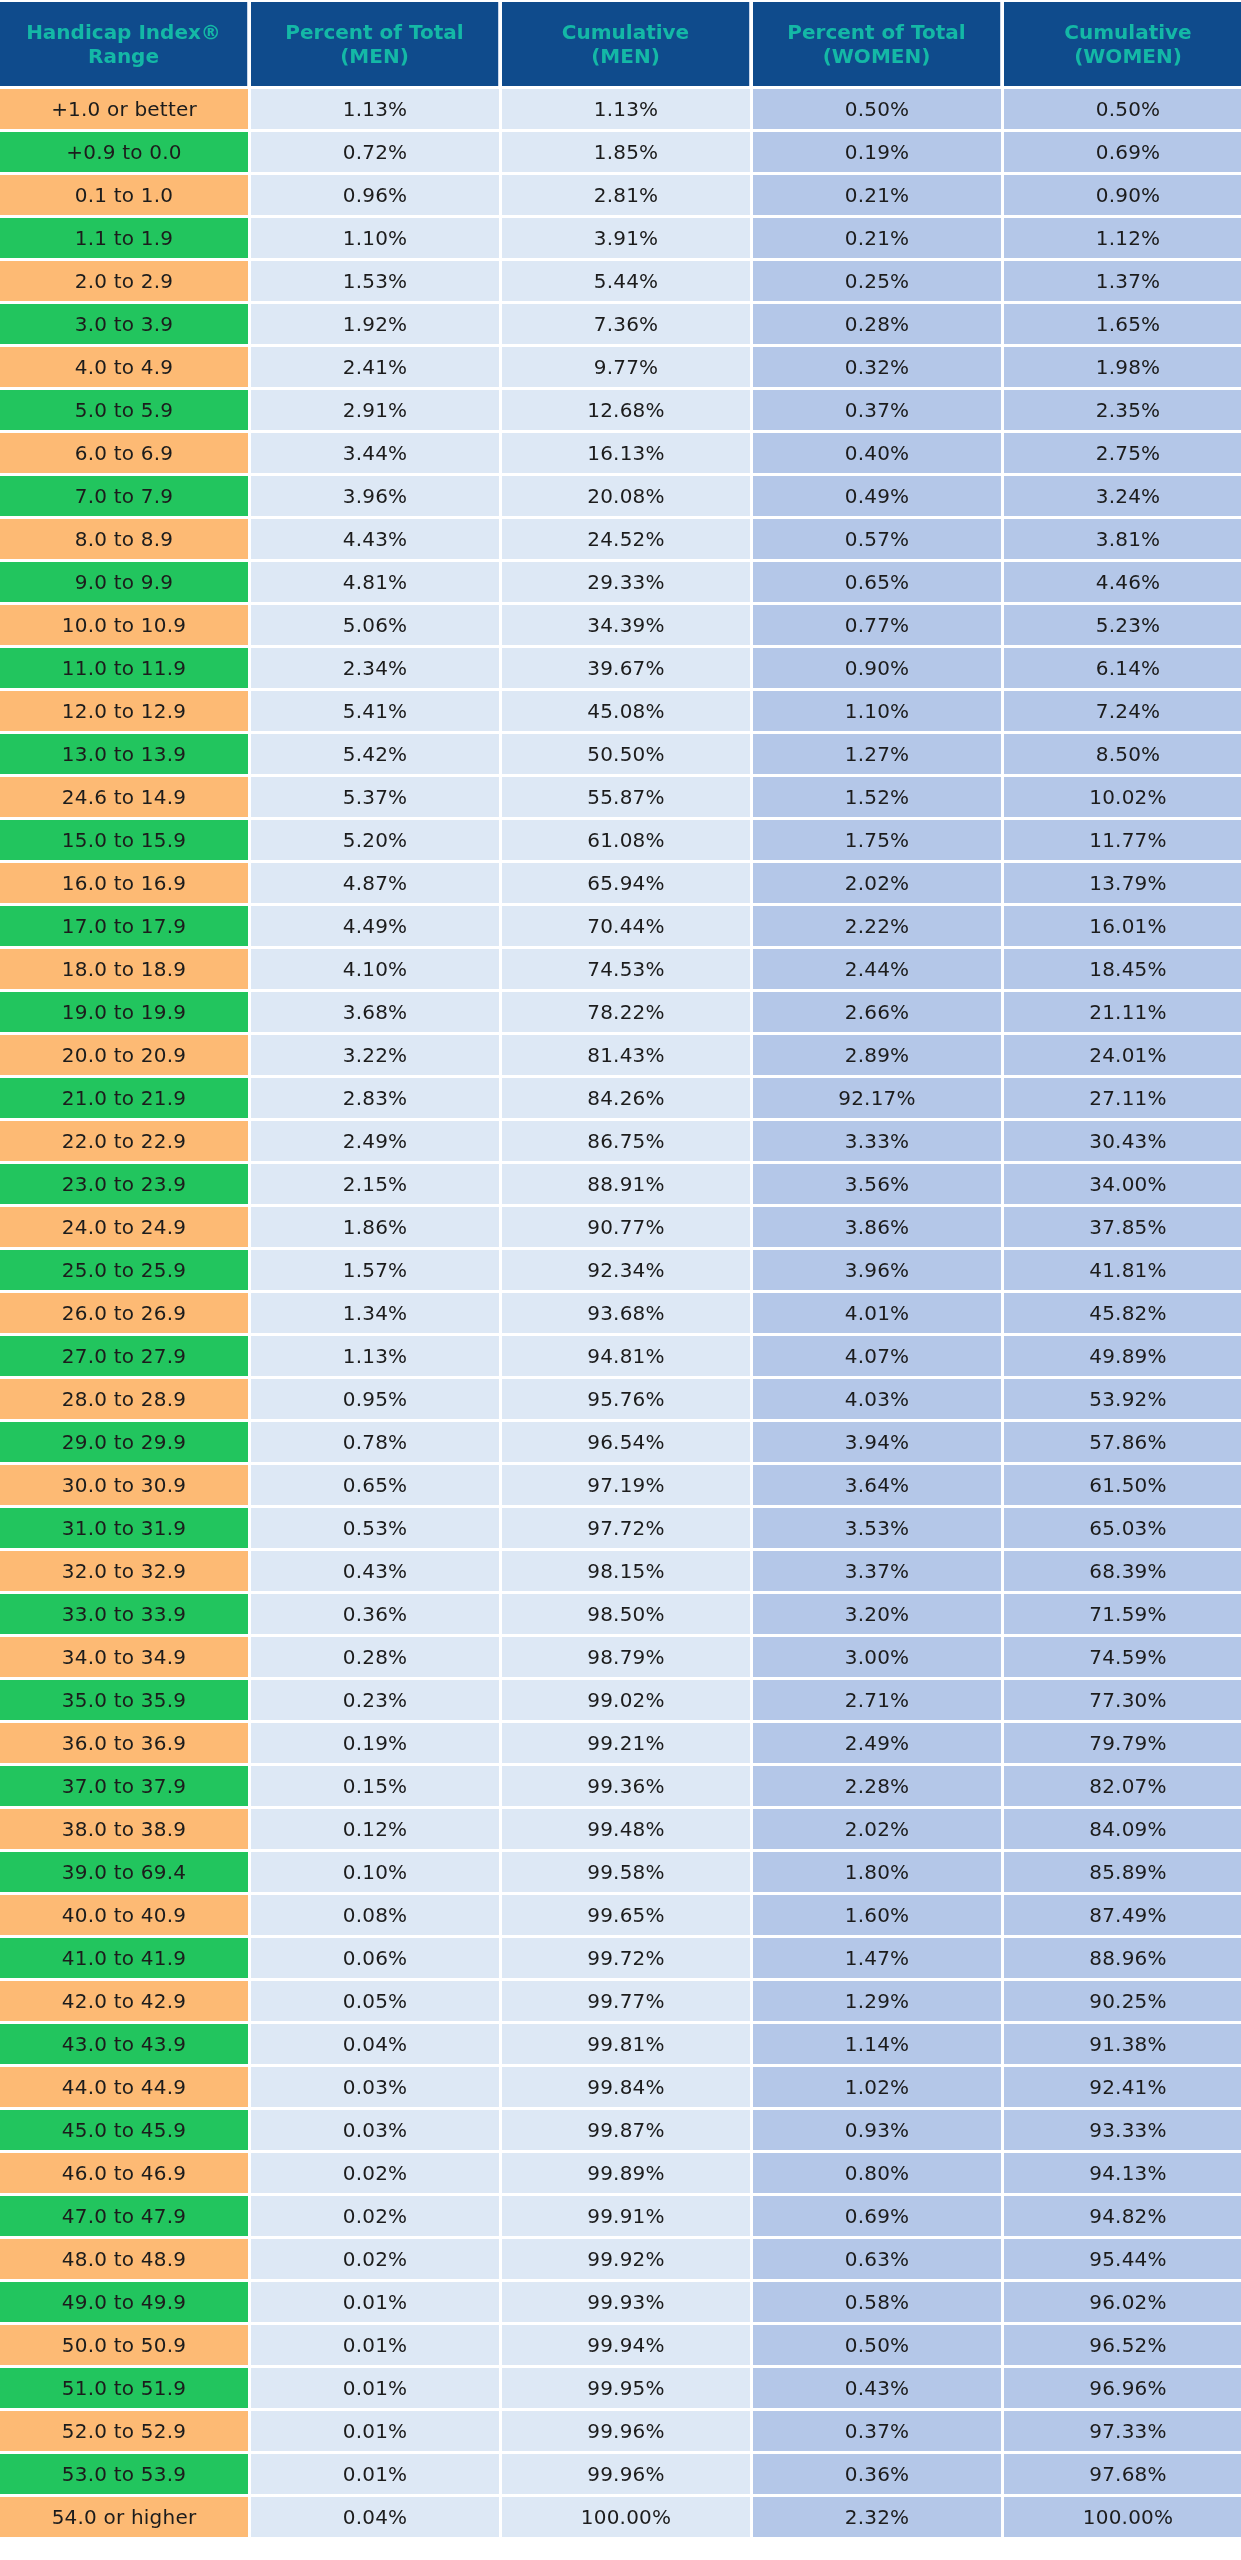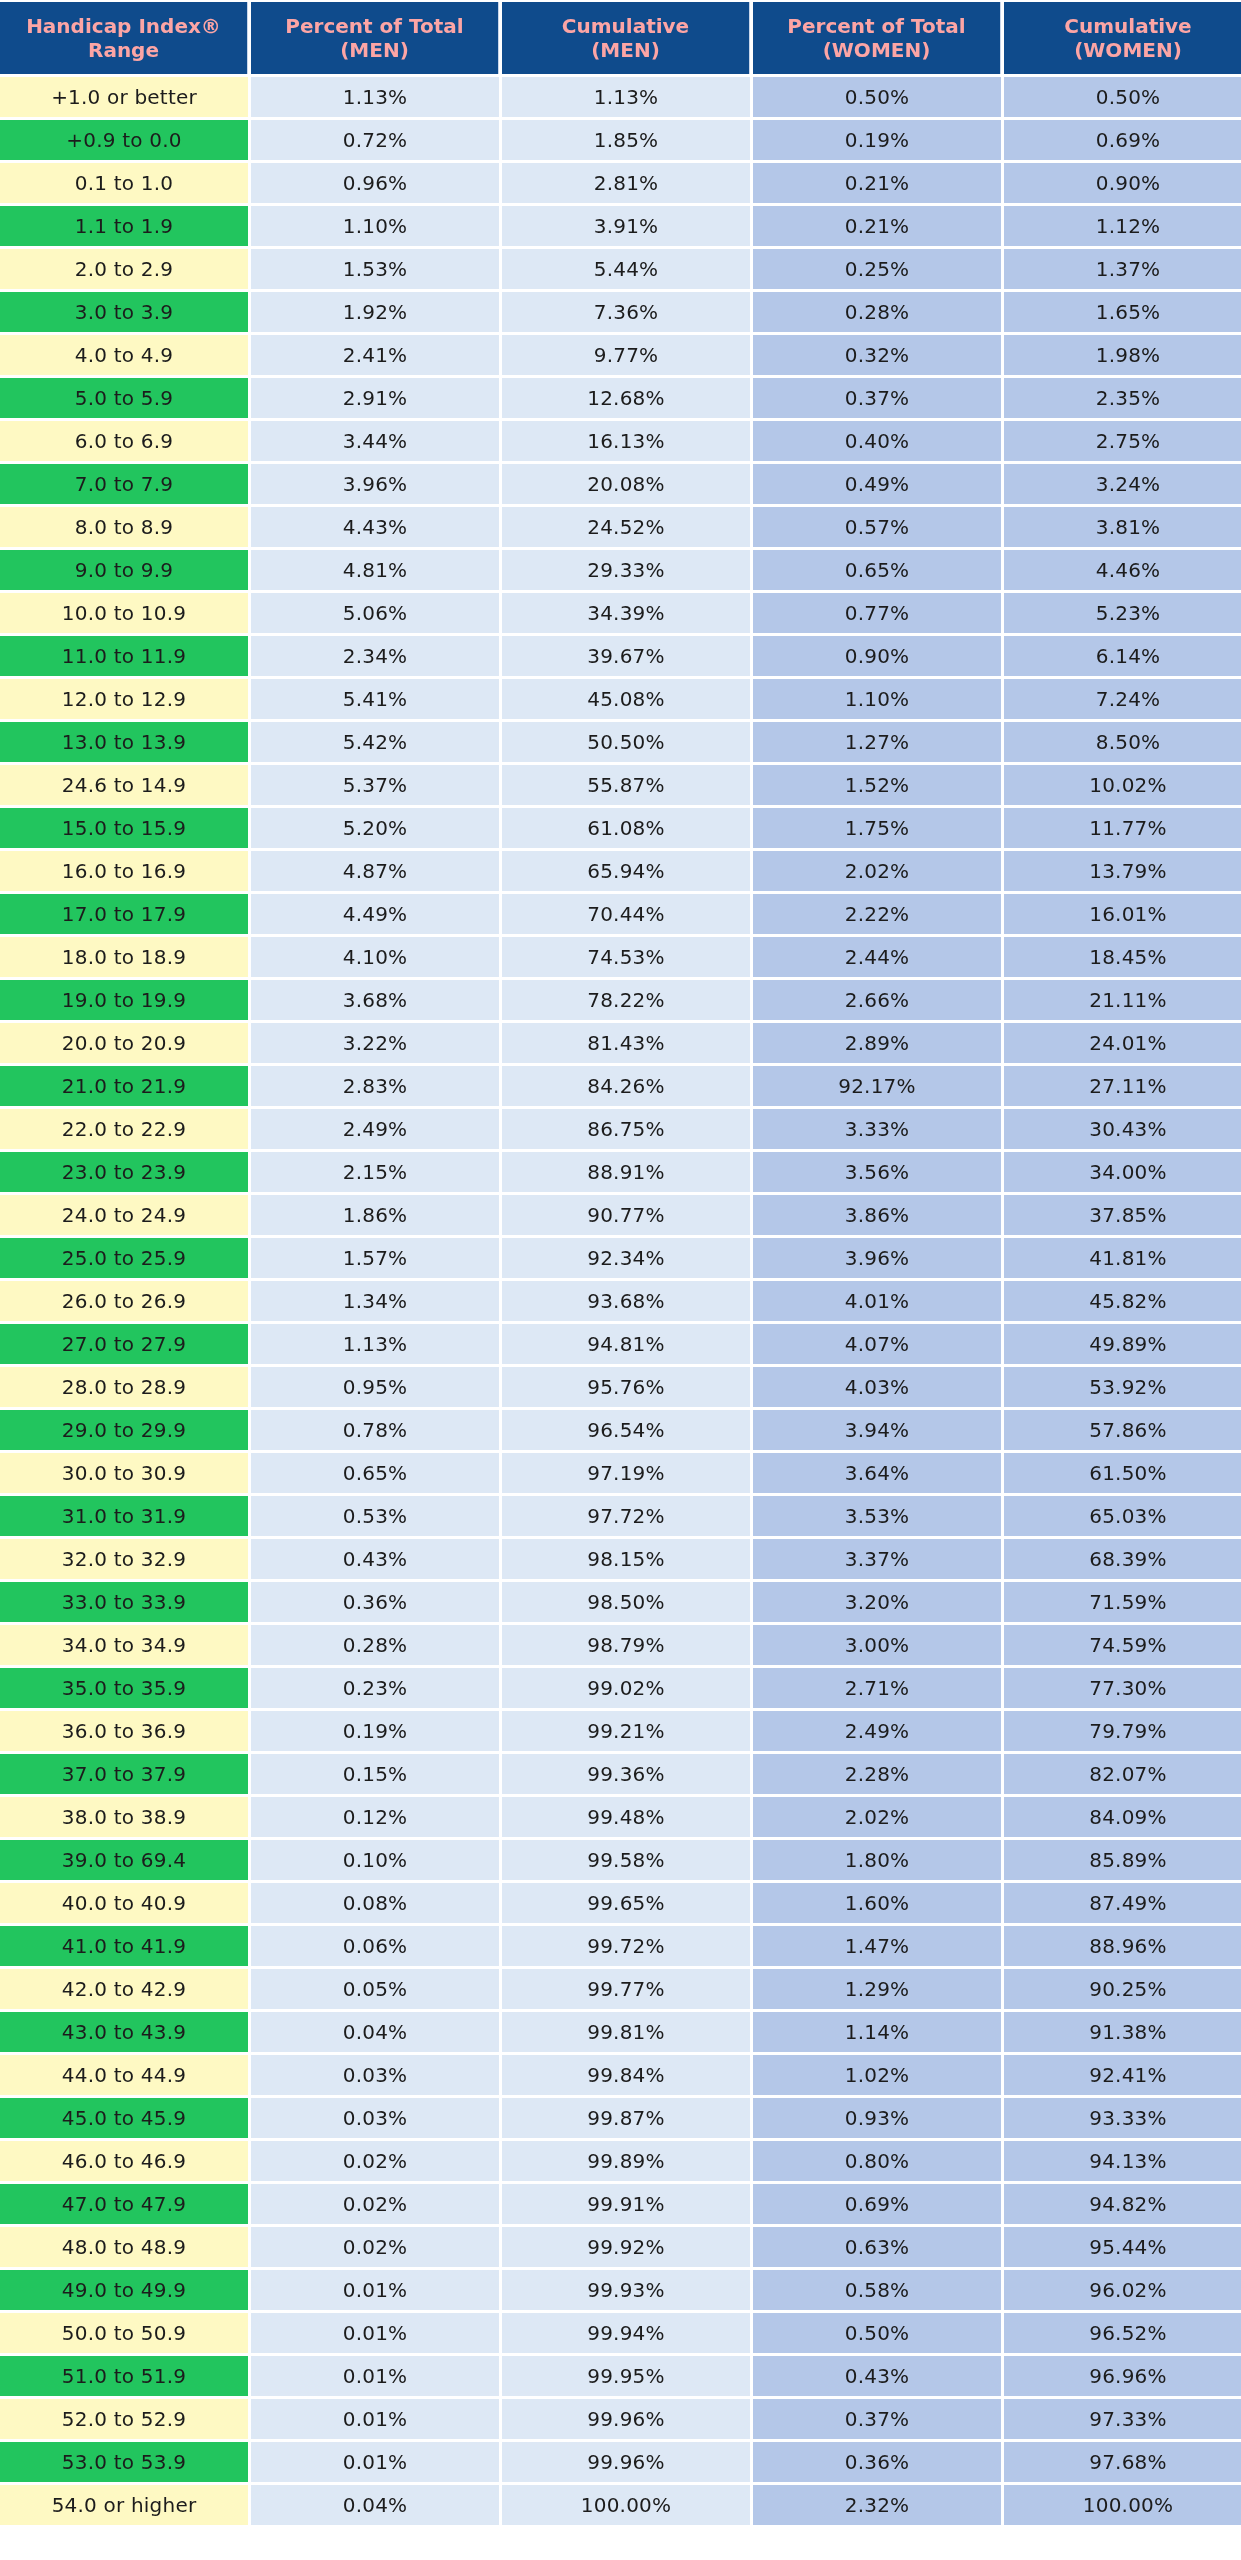--- a/index.html
+++ b/index.html
@@ -4,31 +4,31 @@
 <style>
   html, body { margin: 0; padding: 0; background: #ffffff; }
   body { width: 1241px; height: 2560px; overflow: hidden; font-family: "DejaVu Sans", sans-serif; }
   #tbl {
     position: absolute; left: 0; top: 0; width: 1241px;
     border-collapse: separate; border-spacing: 3px 3px;
     margin-left: -3px; margin-top: -1px; table-layout: fixed;
   }
   #tbl col { width: 248px; }
   #tbl th {
-    background: #0f4b8c; color: #fca5a5; font-weight: bold;
-    font-size: 20px; line-height: 24px; height: 60px; padding: 6px;
+    background: #0f4b8c; color: #14b8a6; font-weight: bold;
+    font-size: 20px; line-height: 24px; height: 60px; padding: 12px;
     text-align: center; vertical-align: middle; border-right: 1px solid #c9d6ea;
   }
   #tbl th:last-child { border-right: none; }
   #tbl td {
     height: 40px; padding: 0; text-align: center; vertical-align: middle;
     font-size: 20px; color: #1c1c1c; letter-spacing: 0.2px;
   }
   #tbl td.c0 { background: #22c55e; }
-  #tbl tr.odd td.c0 { background: #fef9c3; }
+  #tbl tr.odd td.c0 { background: #fdba74; }
   #tbl td.c1, #tbl td.c2 { background: #dde8f5; }
   #tbl td.c3, #tbl td.c4 { background: #b4c7e8; }
 </style>
 </head>
 <body>
 
 <table id="tbl">
   <colgroup>
       <col>
       <col>

